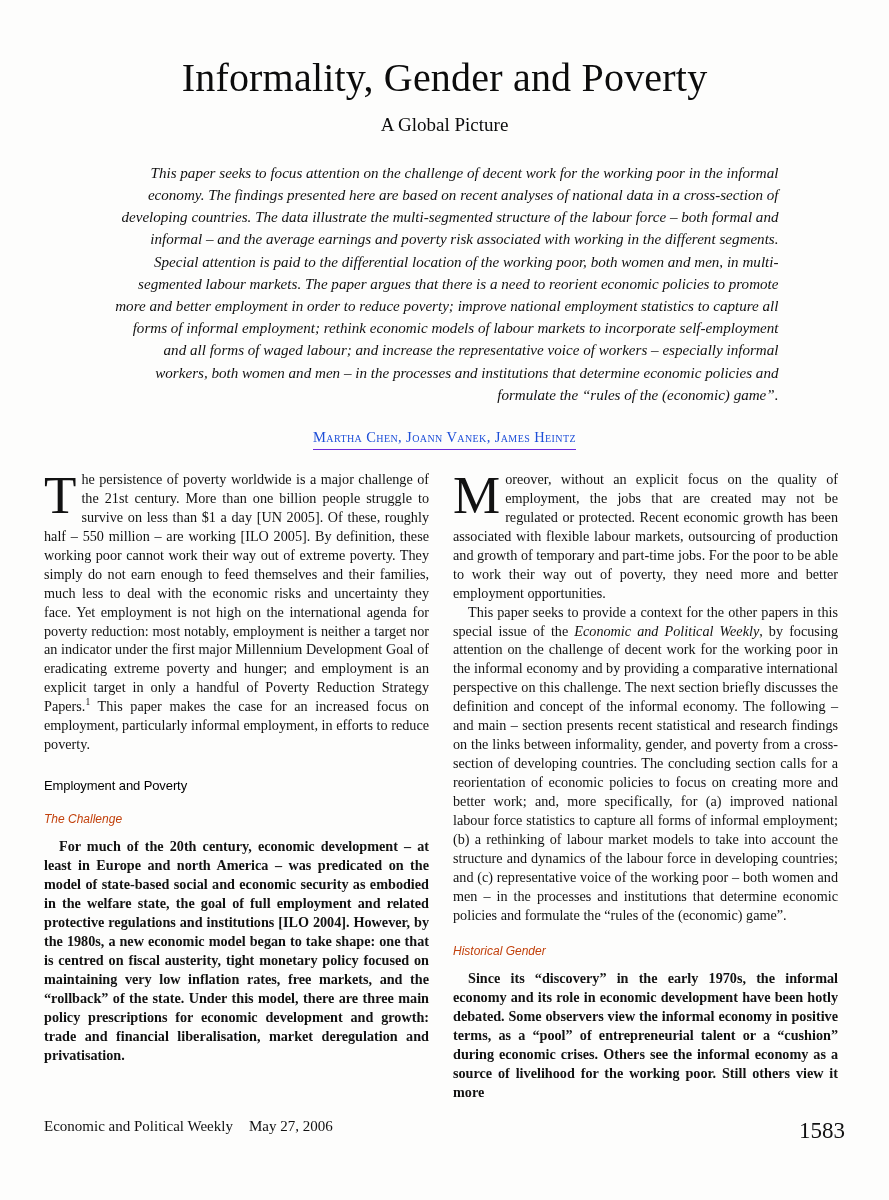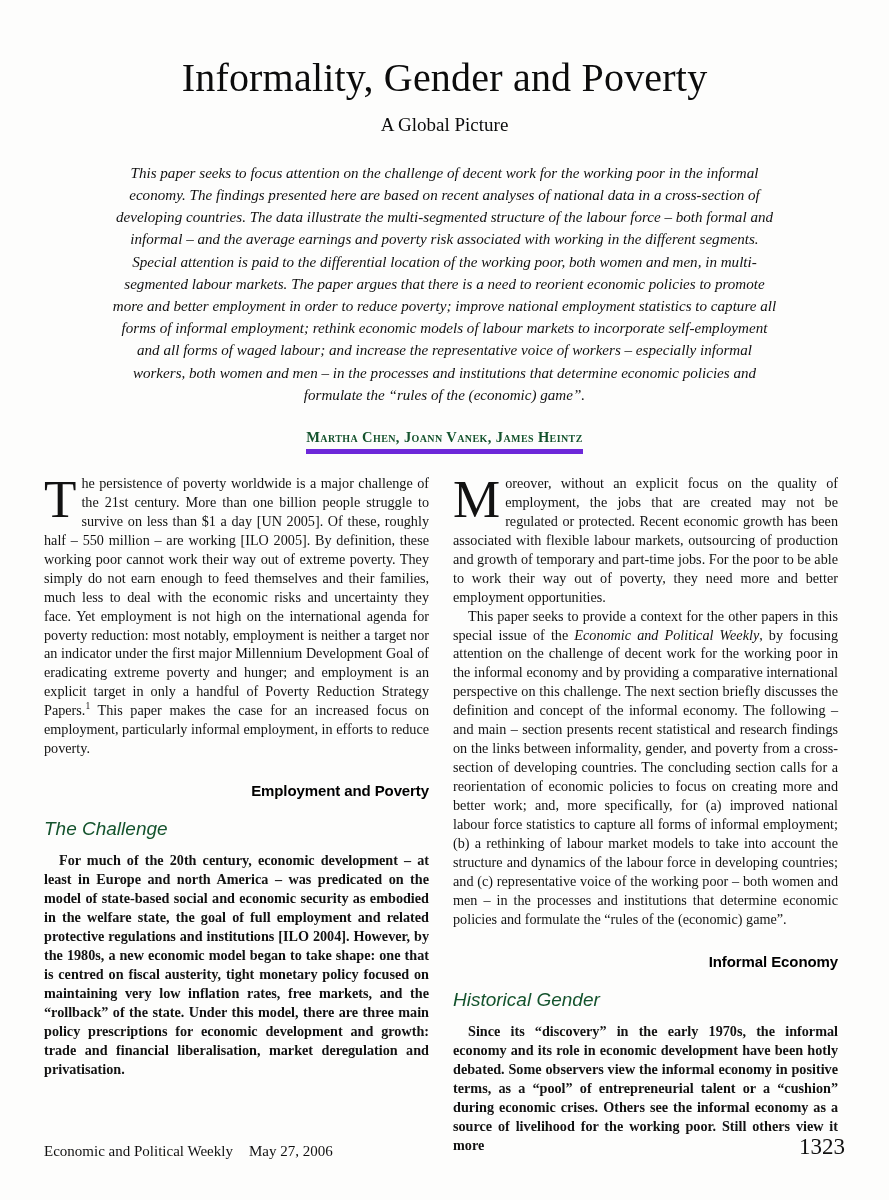--- a/index.html
+++ b/index.html
@@ -45,40 +45,39 @@
   }
 
   
   .abstract {
     margin: 26px auto 0 auto;
     width: 668px;
     font-family: "Liberation Serif", serif;
     font-style: italic;
     font-size: 15.1px;
     line-height: 1.47;
-    text-align: center;
+    text-align: right;
     color: #101010;
   }
 
   
   .byline-wrap {
     text-align: center;
     margin-top: 22px;
   }
   .byline {
     display: inline-block;
     font-family: "Liberation Serif", serif;
     font-variant: small-caps;
     font-size: 14.5px;
     letter-spacing: 0.4px;
     padding-bottom: 3px;
-    border-bottom: 5px solid #6d28d9;
-    color: #14532d;
+    border-bottom: 1px solid #6d28d9;
+    color: #1d4ed8;
     white-space: nowrap;
-    font-weight: bold;
   }
 
   
   .columns {
     display: flex;
     margin: 20px 44px 16px 44px;
     gap: 24px;
   }
   .col {
     width: 385px;
@@ -115,46 +114,46 @@
     font-size: 9.5px;
     vertical-align: super;
     line-height: 0;
   }
 
   .jtitle { font-style: italic; }
 
   
   h2.section-head {
     font-family: "Liberation Sans", sans-serif;
-    font-size: 15px;
-    font-weight: bold;
-    text-align: right;
+    font-size: 13px;
+    font-weight: normal;
+    text-align: left;
     margin: 24px 0 0 0;
     letter-spacing: -0.1px;
     color: #000;
   }
   h3.sub-head {
     font-family: "Liberation Sans", sans-serif;
-    font-size: 19px;
+    font-size: 12px;
     font-style: italic;
     font-weight: 400;
     text-align: left;
     margin: 19px 0 11px 0;
-    color: #14532d;
+    color: #c2410c;
   }
   .after-head { margin-top: 0; font-weight: bold; }
 
   
   .footer {
     position: absolute;
     left: 44px;
     right: 44px;
-    bottom: 40px;
+    bottom: 56px;
     display: flex;
-    align-items: flex-end;
+    align-items: flex-start;
     justify-content: space-between;
   }
   .footer-left {
     font-family: "Liberation Serif", serif;
     font-size: 15px;
     color: #111;
   }
   .footer-left .date { margin-left: 16px; }
   .footer-right {
     font-family: "Liberation Serif", serif;
@@ -187,28 +186,27 @@
       <h3 class="sub-head">The Challenge</h3>
 
       <p class="indent after-head">For much of the 20th century, economic development – at least in Europe and north America – was predicated on the model of state-based social and economic security as embodied in the welfare state, the goal of full employment and related protective regulations and institutions [ILO 2004]. However, by the 1980s, a new economic model began to take shape: one that is centred on fiscal austerity, tight monetary policy focused on maintaining very low inflation rates, free markets, and the “rollback” of the state. Under this model, there are three main policy prescriptions for economic development and growth: trade and financial liberalisation, market deregulation and privatisation.</p>
     </div>
 
     <div class="col">
       <p class="lead">Moreover, without an explicit focus on the quality of employment, the jobs that are created may not be regulated or protected. Recent economic growth has been associated with flexible labour markets, outsourcing of production and growth of temporary and part-time jobs. For the poor to be able to work their way out of poverty, they need more and better employment opportunities.</p>
 
       <p class="indent"><span>This paper seeks to provide a context for the other papers in this special issue of the </span><span class="jtitle">Economic and Political Weekly</span><span>, by focusing attention on the challenge of decent work for the working poor in the informal economy and by providing a comparative international perspective on this challenge. The next section briefly discusses the definition and concept of the informal economy. The following – and main – section presents recent statistical and research findings on the links between informality, gender, and poverty from a cross-section of developing countries. The concluding section calls for a reorientation of economic policies to focus on creating more and better work; and, more specifically, for (a) improved national labour force statistics to capture all forms of informal employment; (b) a rethinking of labour market models to take into account the structure and dynamics of the labour force in developing countries; and (c) representative voice of the working poor – both women and men – in the processes and institutions that determine economic policies and formulate the “rules of the (economic) game”.</span></p>
 
-      <h2 class="section-head">Informal Economy</h2>
       <h3 class="sub-head">Historical Gender</h3>
 
       <p class="indent after-head">Since its “discovery” in the early 1970s, the informal economy and its role in economic development have been hotly debated. Some observers view the informal economy in positive terms, as a “pool” of entrepreneurial talent or a “cushion” during economic crises. Others see the informal economy as a source of livelihood for the working poor. Still others view it more</p>
     </div>
 
   </div>
 
   <div class="footer">
     <div class="footer-left">
       <span>Economic and Political Weekly</span><span class="date">May 27, 2006</span>
     </div>
-    <div class="footer-right">1323</div>
+    <div class="footer-right">1583</div>
   </div>
 
 </div>
 
 </body></html>

